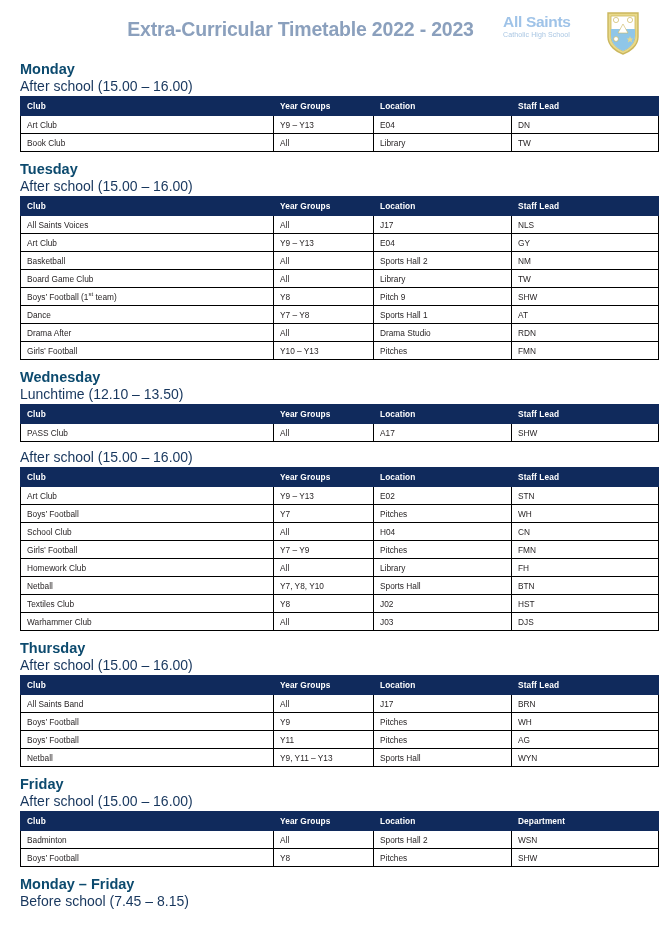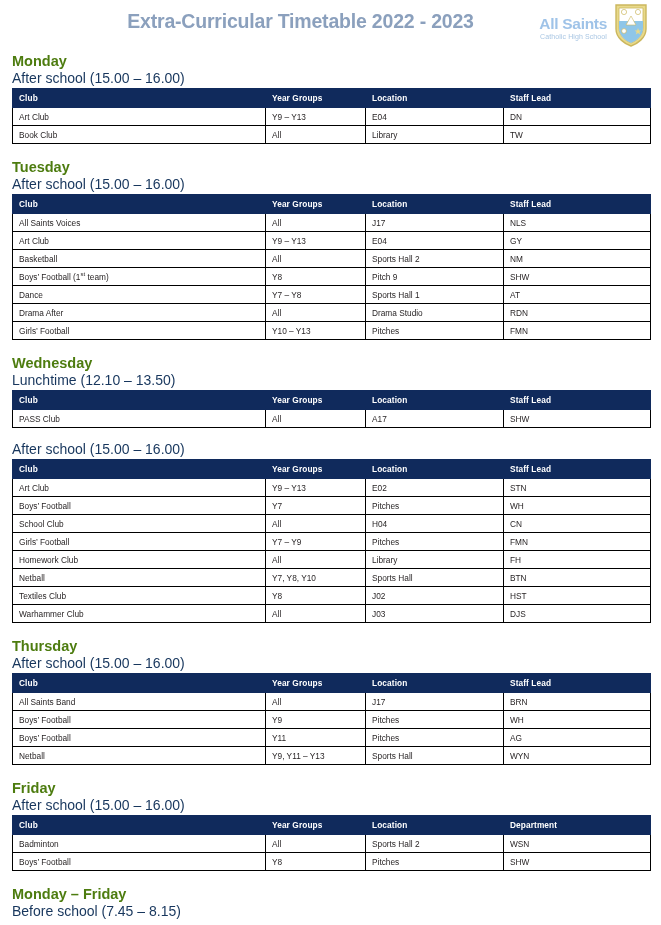--- a/index.html
+++ b/index.html
@@ -11,21 +11,21 @@
     width: 661px;
     height: 925px;
     font-family: "Liberation Sans", sans-serif;
     color: #1a1a1a;
     overflow: hidden;
     position: relative;
   }
   .page {
     width: 661px;
     height: 925px;
-    padding: 0;
+    padding: 8px;
     box-sizing: border-box;
     position: relative;
   }
 
   
   .doc-header {
     position: relative;
     height: 40px;
     padding-top: 8px;
   }
@@ -41,23 +41,23 @@
   .logo {
     position: absolute;
     right: 8px;
     top: 3px;
     width: 142px;
     height: 44px;
   }
   .logo-text {
     position: absolute;
     left: 0;
-    top: 13px;
+    top: 3px;
     width: 96px;
-    text-align: right;
+    text-align: left;
   }
   .logo-line1 {
     font-size: 15.5px;
     font-weight: bold;
     color: #9fc3e8;
     line-height: 16px;
     letter-spacing: -0.3px;
     display: block;
   }
   .logo-line2 {
@@ -73,37 +73,37 @@
     top: 0;
     width: 36px;
     height: 44px;
   }
 
   
   .day-block { margin: 0 0 2px 0; }
   .day-heading {
     font-size: 14.5px;
     font-weight: bold;
-    color: #4d7c0f;
+    color: #0c4a6e;
     margin: 4px 0 1px 12px;
     line-height: 18px;
   }
   .session-heading {
     font-size: 14px;
     color: #17365d;
     margin: 0 0 3px 12px;
     line-height: 14px;
   }
 
   
   table.tt {
     border-collapse: collapse;
     table-layout: fixed;
     width: 638px;
-    margin: 0 0 14px 12px;
+    margin: 0 0 8px 12px;
     font-size: 8.3px;
   }
   table.tt col.c-club      { width: 253px; }
   table.tt col.c-year      { width: 100px; }
   table.tt col.c-loc       { width: 138px; }
   table.tt col.c-staff     { width: 147px; }
 
   table.tt thead th {
     background: #102a5c;
     color: #ffffff;
@@ -220,20 +220,26 @@
               <td>E04</td>
               <td>GY</td>
             </tr>
             <tr>
               <td>Basketball</td>
               <td>All</td>
               <td>Sports Hall 2</td>
               <td>NM</td>
             </tr>
             <tr>
+              <td>Board Game Club</td>
+              <td>All</td>
+              <td>Library</td>
+              <td>TW</td>
+            </tr>
+            <tr>
               <td>Boys’ Football (1<sup>st</sup> team)</td>
               <td>Y8</td>
               <td>Pitch 9</td>
               <td>SHW</td>
             </tr>
             <tr>
               <td>Dance</td>
               <td>Y7 – Y8</td>
               <td>Sports Hall 1</td>
               <td>AT</td>

